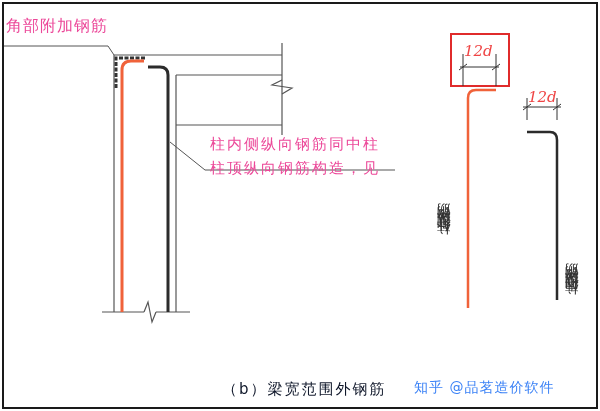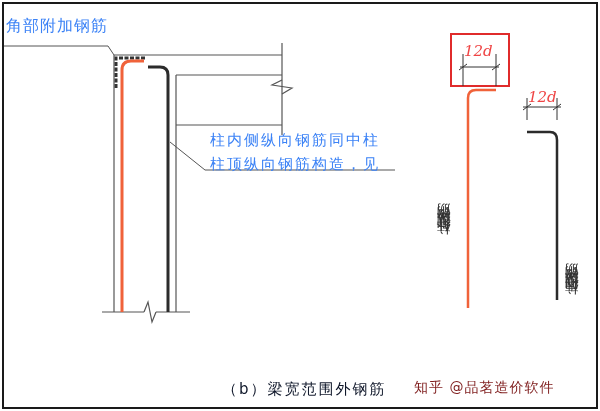--- a/index.html
+++ b/index.html
@@ -1,30 +1,30 @@
 <!DOCTYPE html>
 <html><head>
 <meta charset="utf-8">
 <style>
   html, body { margin: 0; padding: 0; background: #ffffff; }
   body { width: 600px; height: 411px; position: relative; overflow: hidden; font-family: "DejaVu Sans", sans-serif; }
   .frame { position: absolute; left: 2px; top: 2px; width: 592px; height: 403px; border: 2px solid #1a1a1a; background: #fff; }
   svg.drawing { position: absolute; left: 0; top: 0; }
-  .label { position: absolute; color: #3b82f6; font-family: Liberation Serif, serif; white-space: nowrap; }
+  .label { position: absolute; color: #ec4899; font-family: Liberation Mono, monospace; white-space: nowrap; }
   .lbl-corner { left: 6px; top: 16px; font-size: 16px; letter-spacing: 1px; }
-  .lbl-note { left: 210px; top: 128px; font-size: 15px; line-height: 24px; letter-spacing: 2px; }
+  .lbl-note { left: 210px; top: 134px; font-size: 15px; line-height: 24px; letter-spacing: 2px; }
   .lbl-note div { white-space: nowrap; }
   .vert { position: absolute; writing-mode: vertical-rl; font-size: 14px; color: #333; letter-spacing: 3px; transform: rotate(180deg); }
   .lbl-outer { left: 434px; top: 96px; height: 150px; }
   .lbl-inner { left: 562px; top: 186px; height: 120px; }
   .dim { position: absolute; font-family: "DejaVu Serif", serif; font-style: italic; font-size: 15px; color: #ef4444; }
   .dim-1 { left: 464px; top: 42px; }
   .dim-2 { left: 528px; top: 88px; }
   .caption { position: absolute; left: 222px; top: 380px; font-size: 15px; color: #0f172a; letter-spacing: 2px; }
-  .watermark { position: absolute; left: 414px; top: 379px; font-size: 14px; color: #7f1d1d; letter-spacing: 1px; }
+  .watermark { position: absolute; left: 414px; top: 379px; font-size: 14px; color: #3b82f6; letter-spacing: 1px; }
 </style>
 </head>
 <body>
 
 <div class="frame"></div>
 
 <svg class="drawing" width="600" height="411" viewBox="0 0 600 411">
 
   <g>
     <line x1="4" y1="46" x2="108" y2="46" stroke="#555" stroke-width="1"></line>

